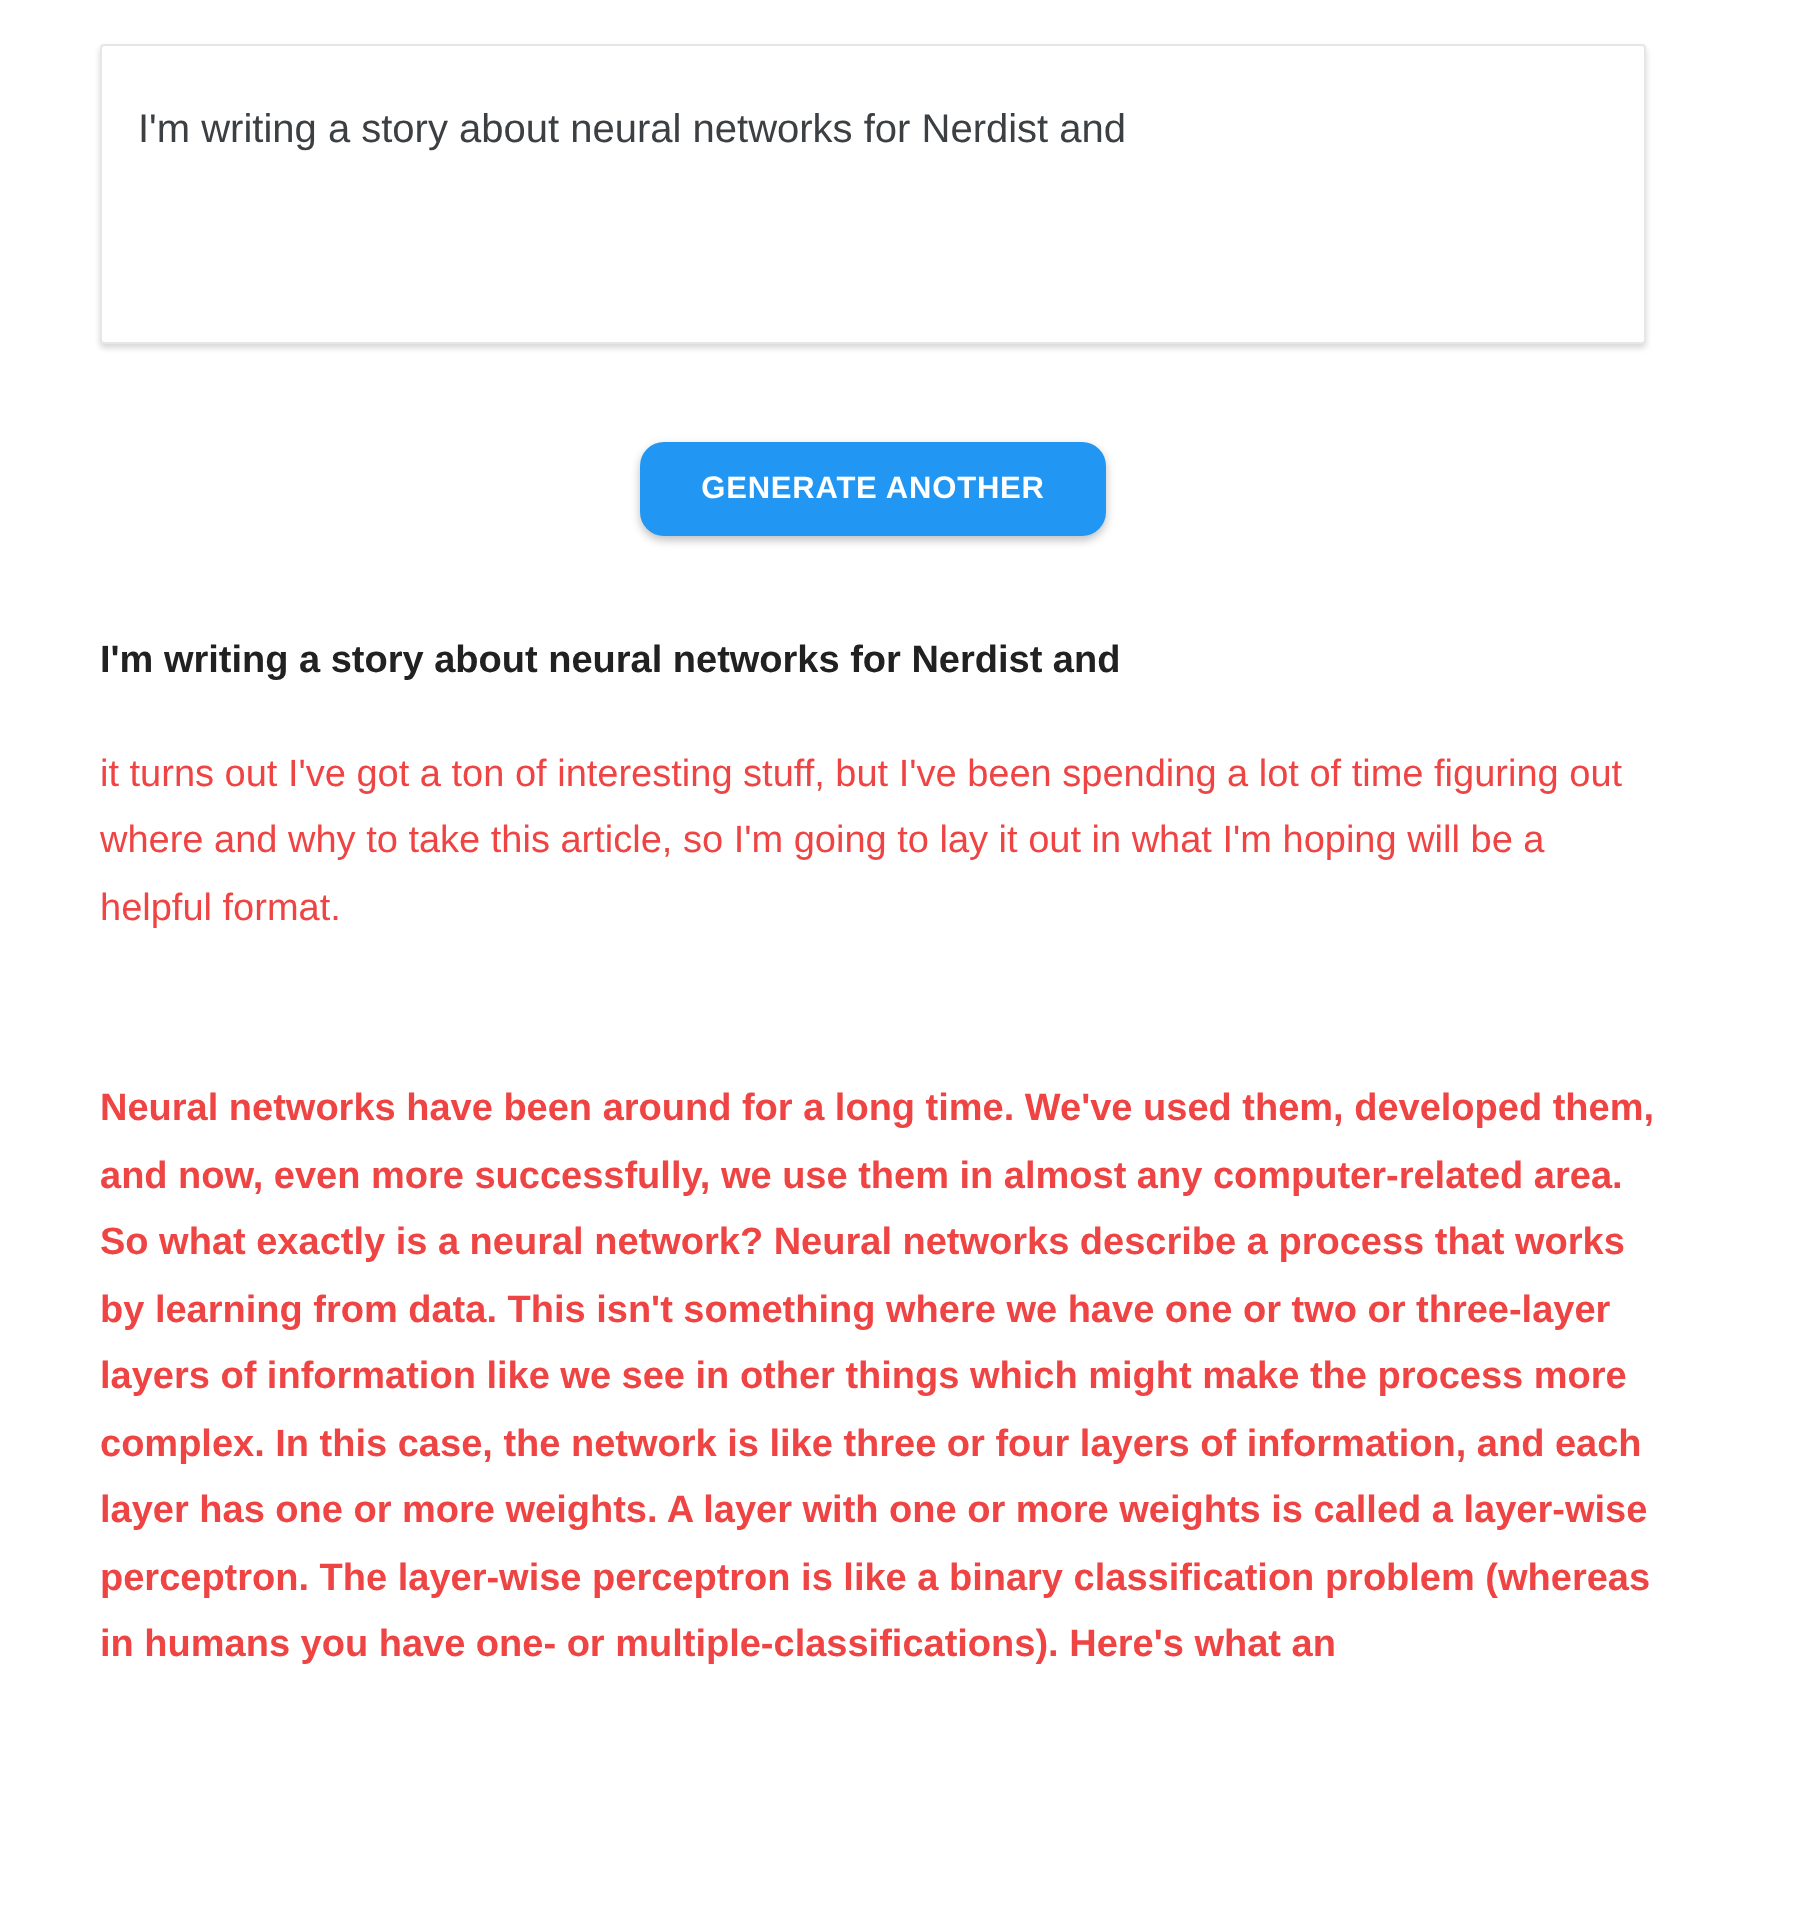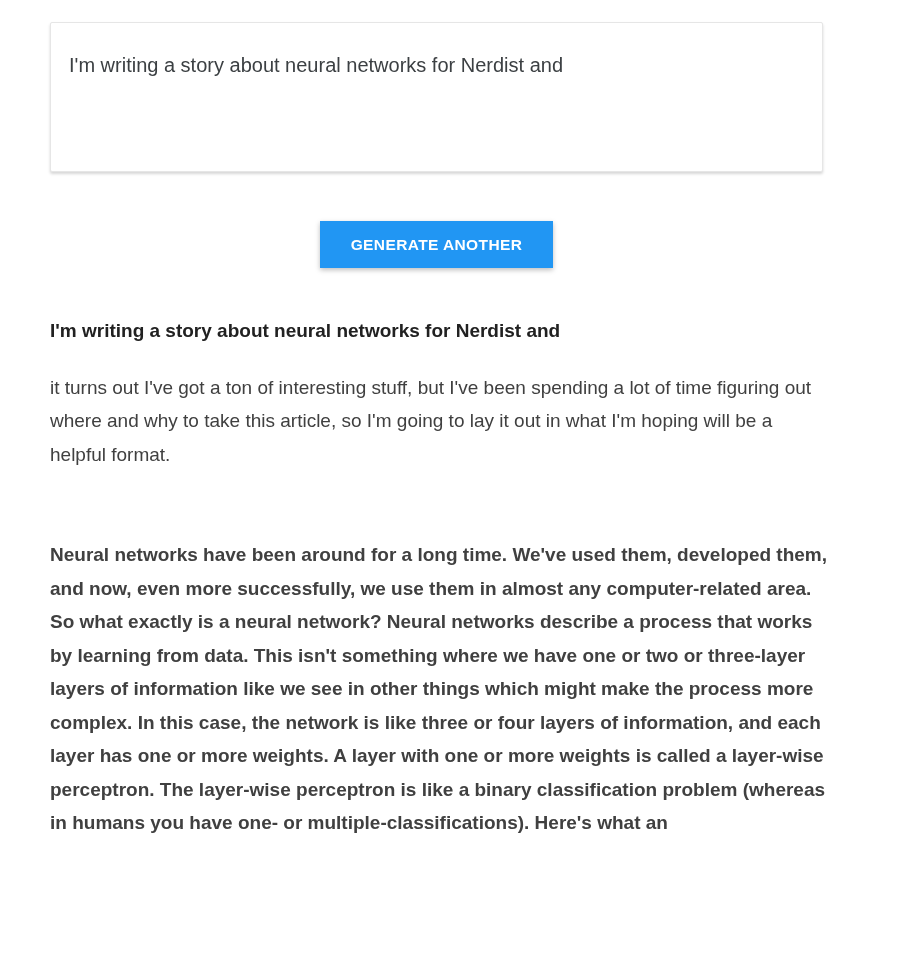--- a/index.html
+++ b/index.html
@@ -46,21 +46,21 @@
     display: flex;
     justify-content: center;
     margin-top: 49px;
   }
   .generate-btn {
     min-width: 233px;
     height: 47px;
     background: #2196f3;
     color: #ffffff;
     border: none;
-    border-radius: 0;
+    border-radius: 12px;
     padding: 0 24px;
     font-family: "Liberation Sans", sans-serif;
     font-size: 15.5px;
     font-weight: 700;
     letter-spacing: 0.4px;
     box-shadow: 0 2px 5px rgba(0,0,0,0.26);
     cursor: pointer;
   }
   
   .completion-heading {
@@ -77,21 +77,21 @@
     font-weight: 700;
     line-height: 33.5px;
     color: #212121;
   }
   .gen-para {
     margin: 0;
     max-width: 780px;
     font-size: 19px;
     font-weight: 400;
     line-height: 33.5px;
-    color: #404040;
+    color: #ef4444;
   }
   .gen-para.p1 { margin-top: 23px; }
   .gen-para.p2 { margin-top: 67px; font-weight: bold; }
 </style>
 </head>
 <body>
 
 <div class="page">
 
   <div class="prompt-card">

